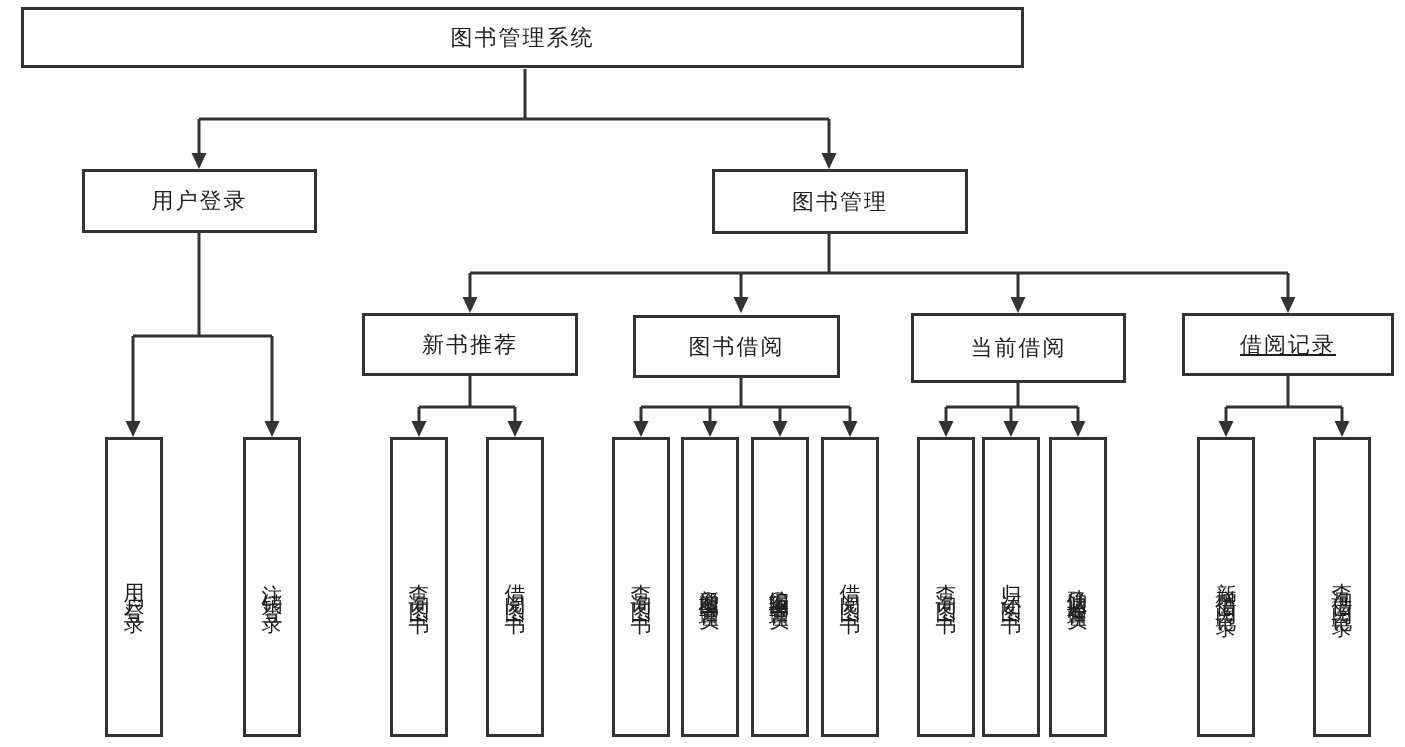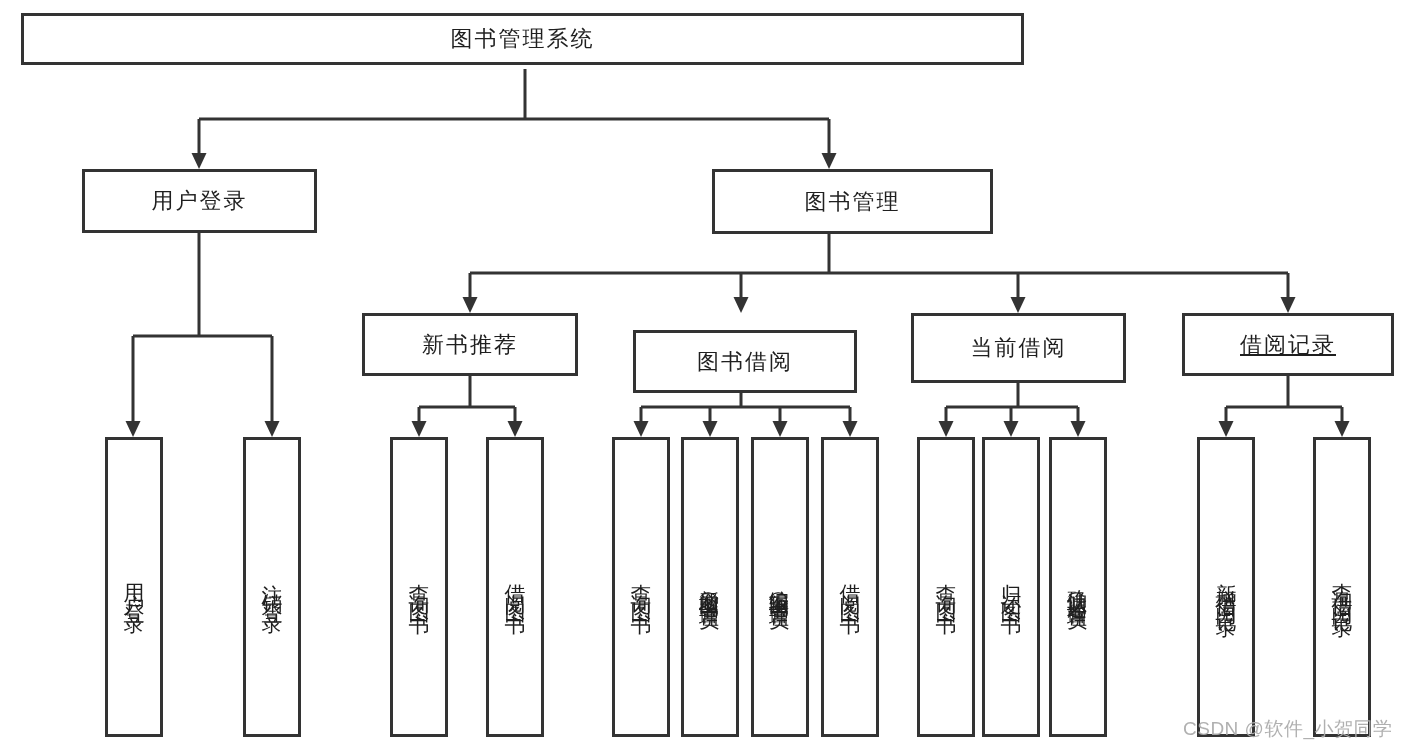--- a/index.html
+++ b/index.html
@@ -105,27 +105,27 @@
       <polygon points="772.5,421 787.5,421 780,437"></polygon>
       <polygon points="842.5,421 857.5,421 850,437"></polygon>
       <polygon points="938.5,421 953.5,421 946,437"></polygon>
       <polygon points="1003.5,421 1018.5,421 1011,437"></polygon>
       <polygon points="1070.5,421 1085.5,421 1078,437"></polygon>
       <polygon points="1218.5,421 1233.5,421 1226,437"></polygon>
       <polygon points="1334.5,421 1349.5,421 1342,437"></polygon>
     </g>
   </svg>
 
-  <div class="hbox" style="left:21px; top:13px; width:1003px; height:52px;">图书管理系统</div>
+  <div class="hbox" style="left:21px; top:7px; width:1003px; height:61px;">图书管理系统</div>
 
   <div class="hbox" style="left:82px; top:169px; width:235px; height:64px;">用户登录</div>
-  <div class="hbox" style="left:712px; top:169px; width:281px; height:65px;">图书管理</div>
+  <div class="hbox" style="left:712px; top:169px; width:256px; height:65px;">图书管理</div>
 
   <div class="hbox" style="left:362px; top:313px; width:216px; height:63px;">新书推荐</div>
-  <div class="hbox" style="left:633px; top:330px; width:224px; height:63px;text-align:center;">图书借阅</div>
+  <div class="hbox" style="left:633px; top:315px; width:207px; height:63px;text-align:center;">图书借阅</div>
   <div class="hbox" style="left:911px; top:313px; width:215px; height:70px;">当前借阅</div>
   <div class="hbox" style="left:1182px; top:313px; width:212px; height:63px;text-decoration:underline;">借阅记录</div>
 
   <div class="vbox" style="left:105px;">用户登录</div>
   <div class="vbox" style="left:243px;">注销登录</div>
 
   <div class="vbox" style="left:390px;">查询图书</div>
   <div class="vbox" style="left:486px;">借阅图书</div>
 
   <div class="vbox" style="left:612px;">查询图书</div>
@@ -133,15 +133,14 @@
   <div class="vbox chars9" style="left:751px;">编辑图书（管理员）</div>
   <div class="vbox" style="left:821px;">借阅图书</div>
 
   <div class="vbox" style="left:917px;">查询图书</div>
   <div class="vbox" style="left:982px;">归还图书</div>
   <div class="vbox chars9" style="left:1049px;">确认归还（管理员）</div>
 
   <div class="vbox chars6" style="left:1197px;">新增借阅记录</div>
   <div class="vbox chars6" style="left:1313px;">查询借阅记录</div>
 
-  <div class="watermark">CSDN @软件_小贺同学</div>
 
 </div>
 
 </body></html>

